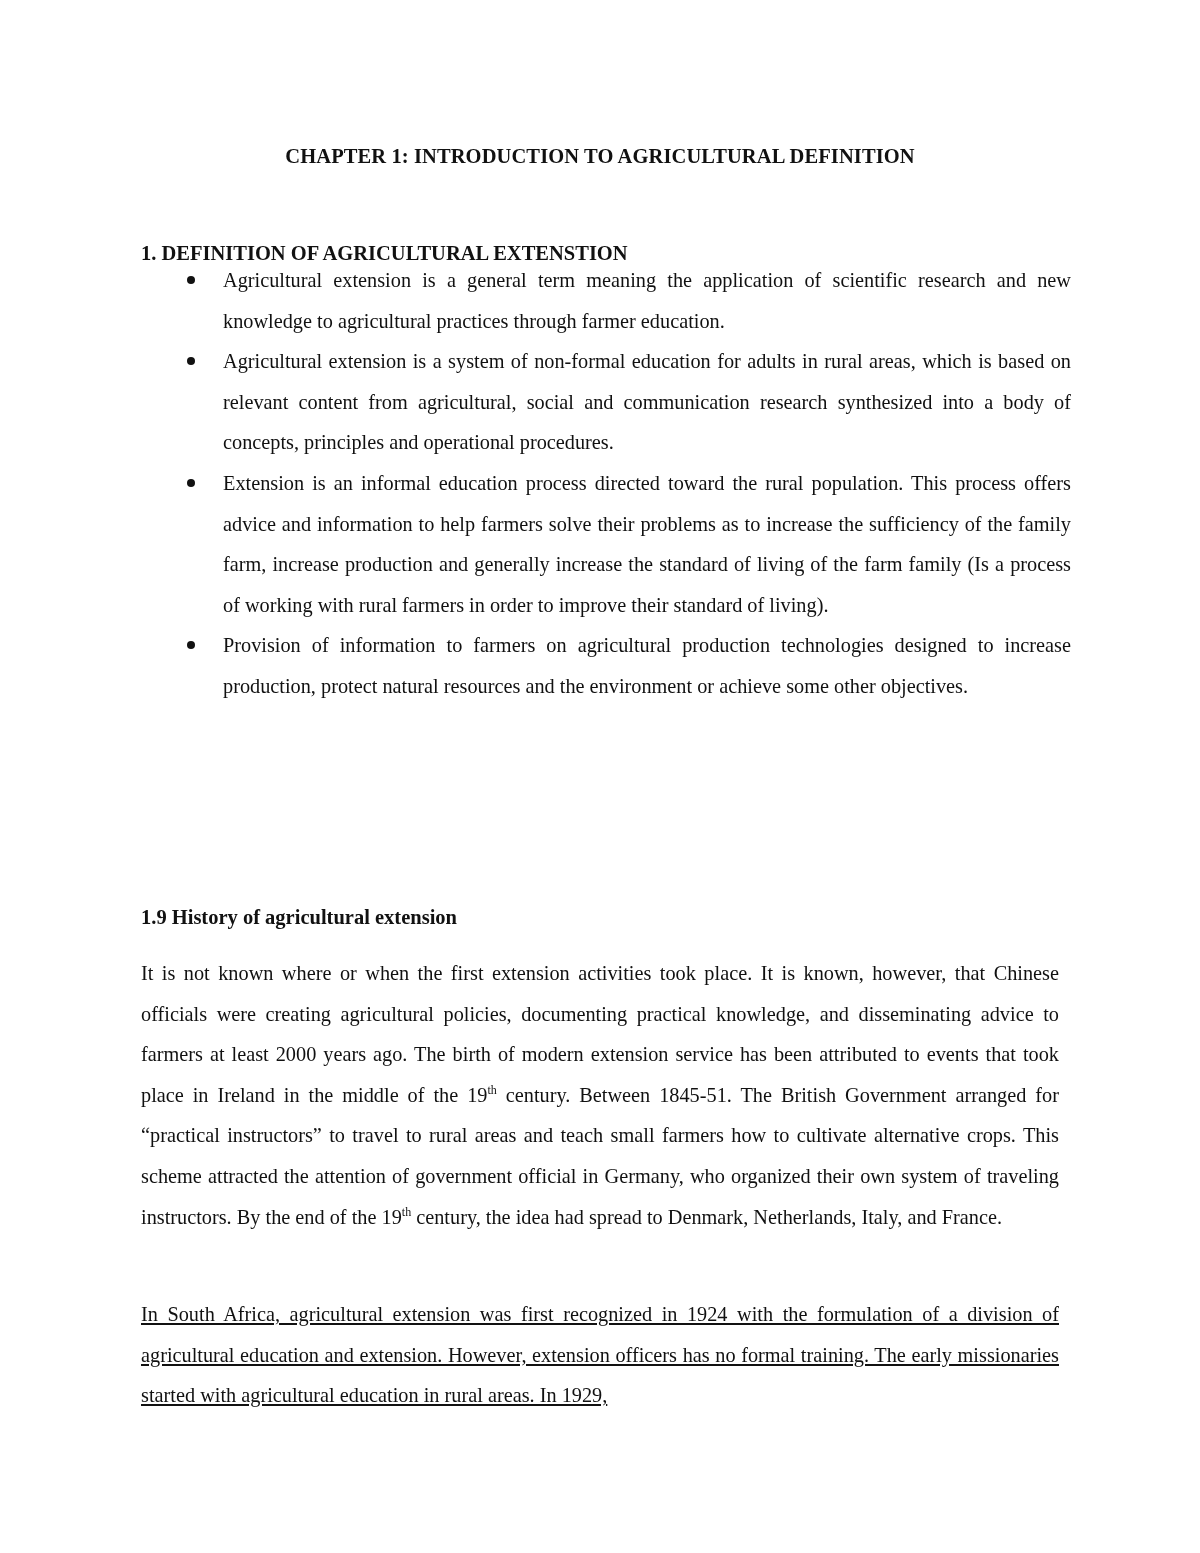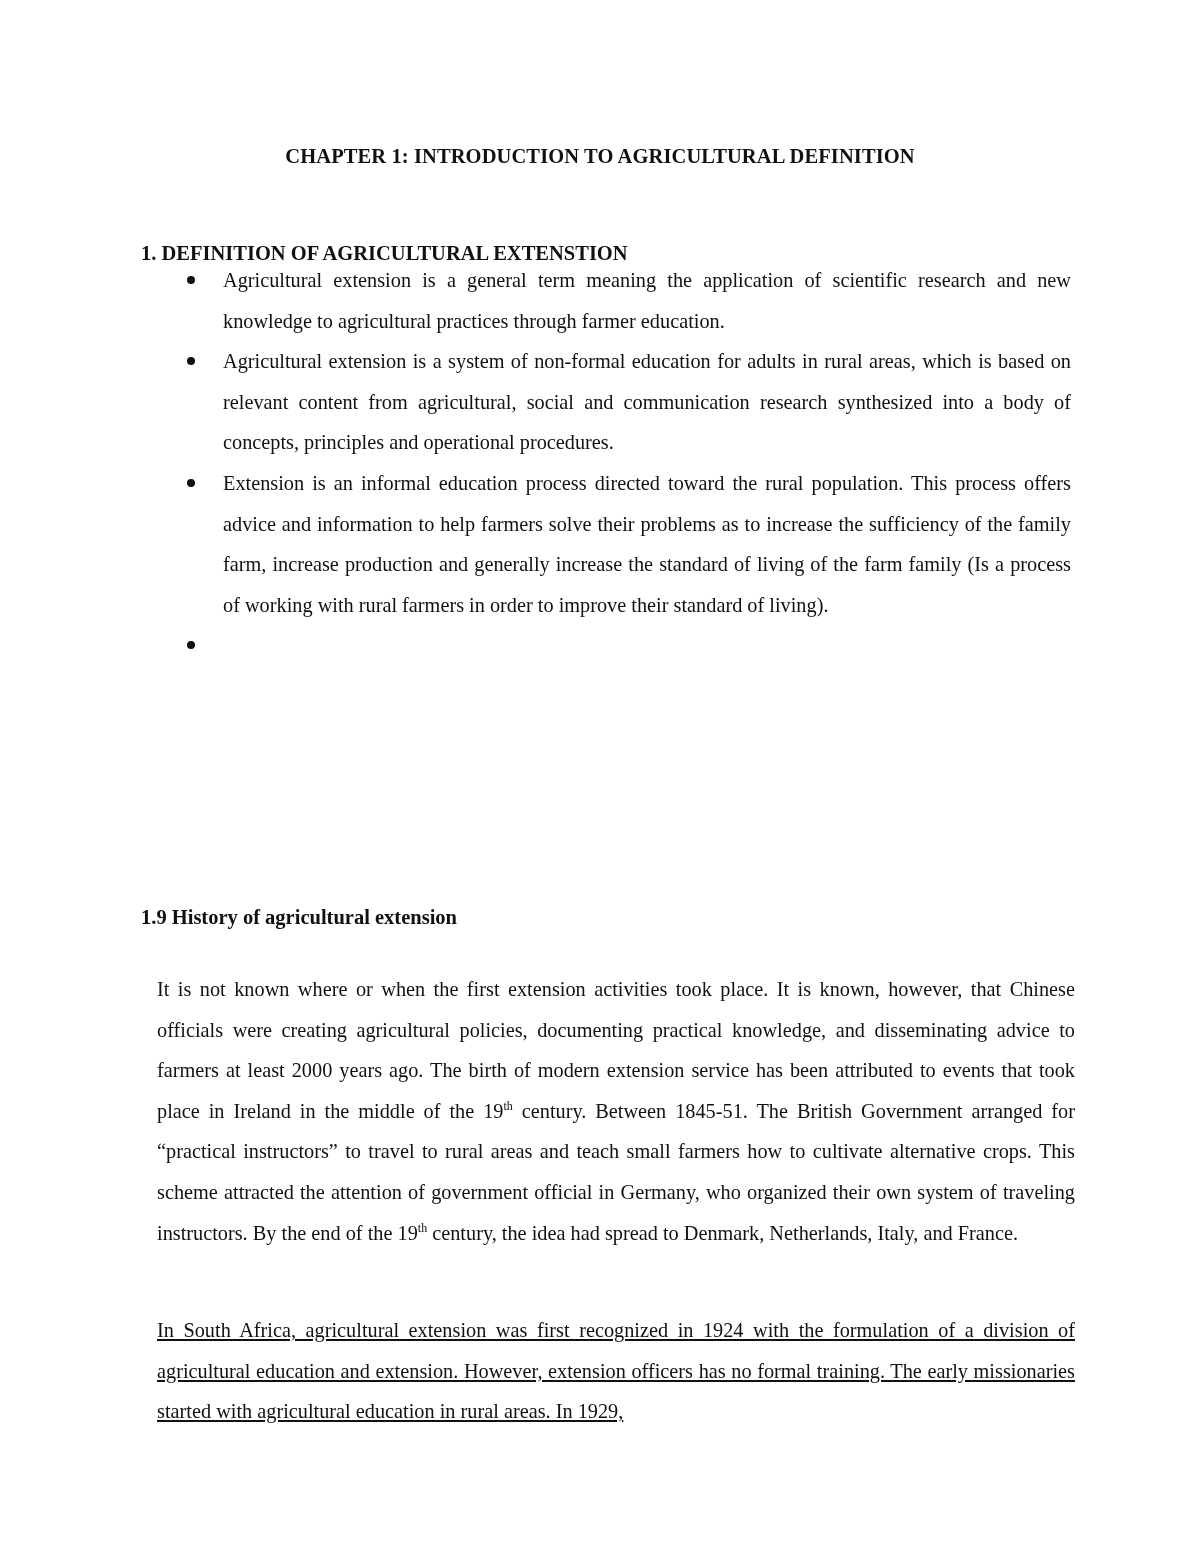--- a/index.html
+++ b/index.html
@@ -63,21 +63,21 @@
     top: 16px;
     width: 8px;
     height: 8px;
     border-radius: 50%;
     background: #111;
   }
   .para {
     position: absolute;
     left: 0;
     width: 918px;
-    margin: 16px;
+    margin: 0;
     font-size: 20.3px;
     line-height: 40.6px;
     text-align: justify;
   }
   .p1 { top: 953px; }
   .p2 { top: 1294px; text-decoration: underline; }
   sup { font-size: 12px; line-height: 0; vertical-align: super; }
 </style>
 </head>
 <body>
@@ -96,20 +96,21 @@
     <li>
       <span class="bullet"></span>
       <span>Agricultural extension is a system of non-formal education for adults in rural areas, which is based on relevant content from agricultural, social and communication research synthesized into a body of concepts, principles and operational procedures.</span>
     </li>
     <li>
       <span class="bullet"></span>
       <span>Extension is an informal education process directed toward the rural population. This process offers advice and information to help farmers solve their problems as to increase the sufficiency of the family farm, increase production and generally increase the standard of living of the farm family (Is a process of working with rural farmers in order to improve their standard of living).</span>
     </li>
     <li>
       <span class="bullet"></span>
+      <span>Provision of information to farmers on agricultural production technologies designed to increase production, protect natural resources and the environment or achieve some other objectives.</span>
     </li>
   </ul>
 
   <div class="section-heading h2">1.9 History of agricultural extension</div>
 
   <p class="para p1"><span>It is not known where or when the first extension activities took place. It is known, however, that Chinese officials were creating agricultural policies, documenting practical knowledge, and disseminating advice to farmers at least 2000 years ago. The birth of modern extension service has been attributed to events that took place in Ireland in the middle of the 19</span><sup>th</sup><span> century. Between 1845-51. The British Government arranged for “practical instructors” to travel to rural areas and teach small farmers how to cultivate alternative crops. This scheme attracted the attention of government official in Germany, who organized their own system of traveling instructors. By the end of the 19</span><sup>th</sup><span> century, the idea had spread to Denmark, Netherlands, Italy, and France.</span></p>
 
   <p class="para p2">In South Africa, agricultural extension was first recognized in 1924 with the formulation of a division of agricultural education and extension. However, extension officers has no formal training. The early missionaries started with agricultural education in rural areas. In 1929,</p>
 
 </div>

